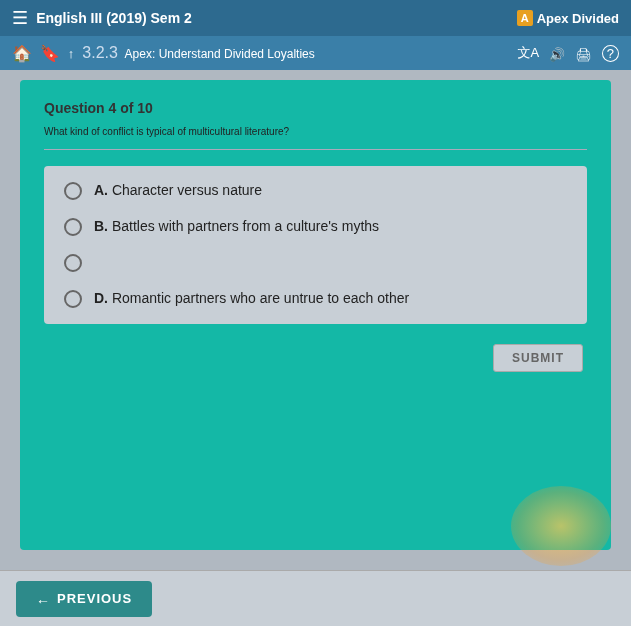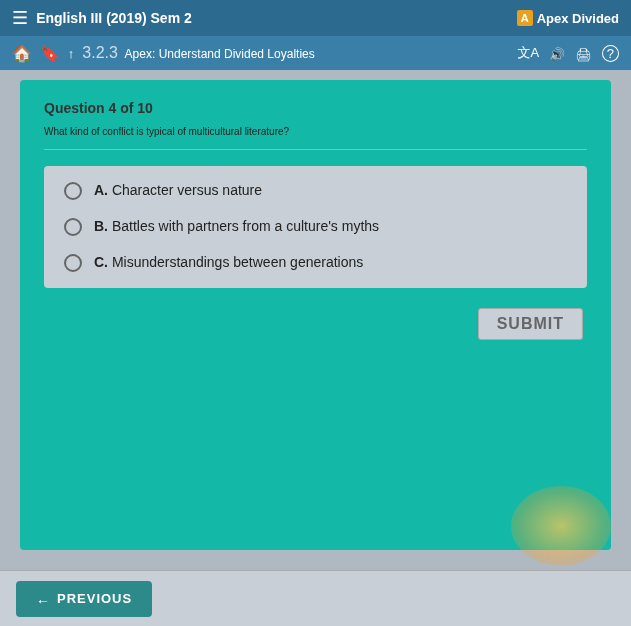--- a/index.html
+++ b/index.html
@@ -160,21 +160,21 @@
       display: flex;
       justify-content: flex-end;
       margin-top: 20px;
       padding-right: 4px;
     }
 
     .submit-button {
       background: #c8cfd6;
       border: 1px solid #aaa;
       color: #666;
-      font-size: 16px;
+      font-size: 12px;
       font-weight: bold;
       padding: 6px 18px;
       border-radius: 3px;
       cursor: pointer;
       letter-spacing: 1px;
     }
 
     
     .bottom-bar {
       position: absolute;
@@ -269,25 +269,28 @@
 
     <label class="option-item">
       <input type="radio" class="option-radio" name="answer" style="">
       <span class="option-text">
         <strong>B.</strong>&nbsp;<span>Battles with partners from a culture's myths</span>
       </span>
     </label>
 
     <label class="option-item">
       <input type="radio" class="option-radio" name="answer" style="">
+    </label>
+
+    <label class="option-item">
+      <input type="radio" class="option-radio" name="answer" style="">
       <span class="option-text">
-        <strong>C.</strong>&nbsp;<span>Misunderstandings between generations</span>
+        <strong>D.</strong>&nbsp;<span>Romantic partners who are untrue to each other</span>
       </span>
     </label>
-
 
   </div>
 
   <div class="submit-area">
     <button class="submit-button">SUBMIT</button>
   </div>
 </div>
 
 <div class="warm-blob"></div>
 

